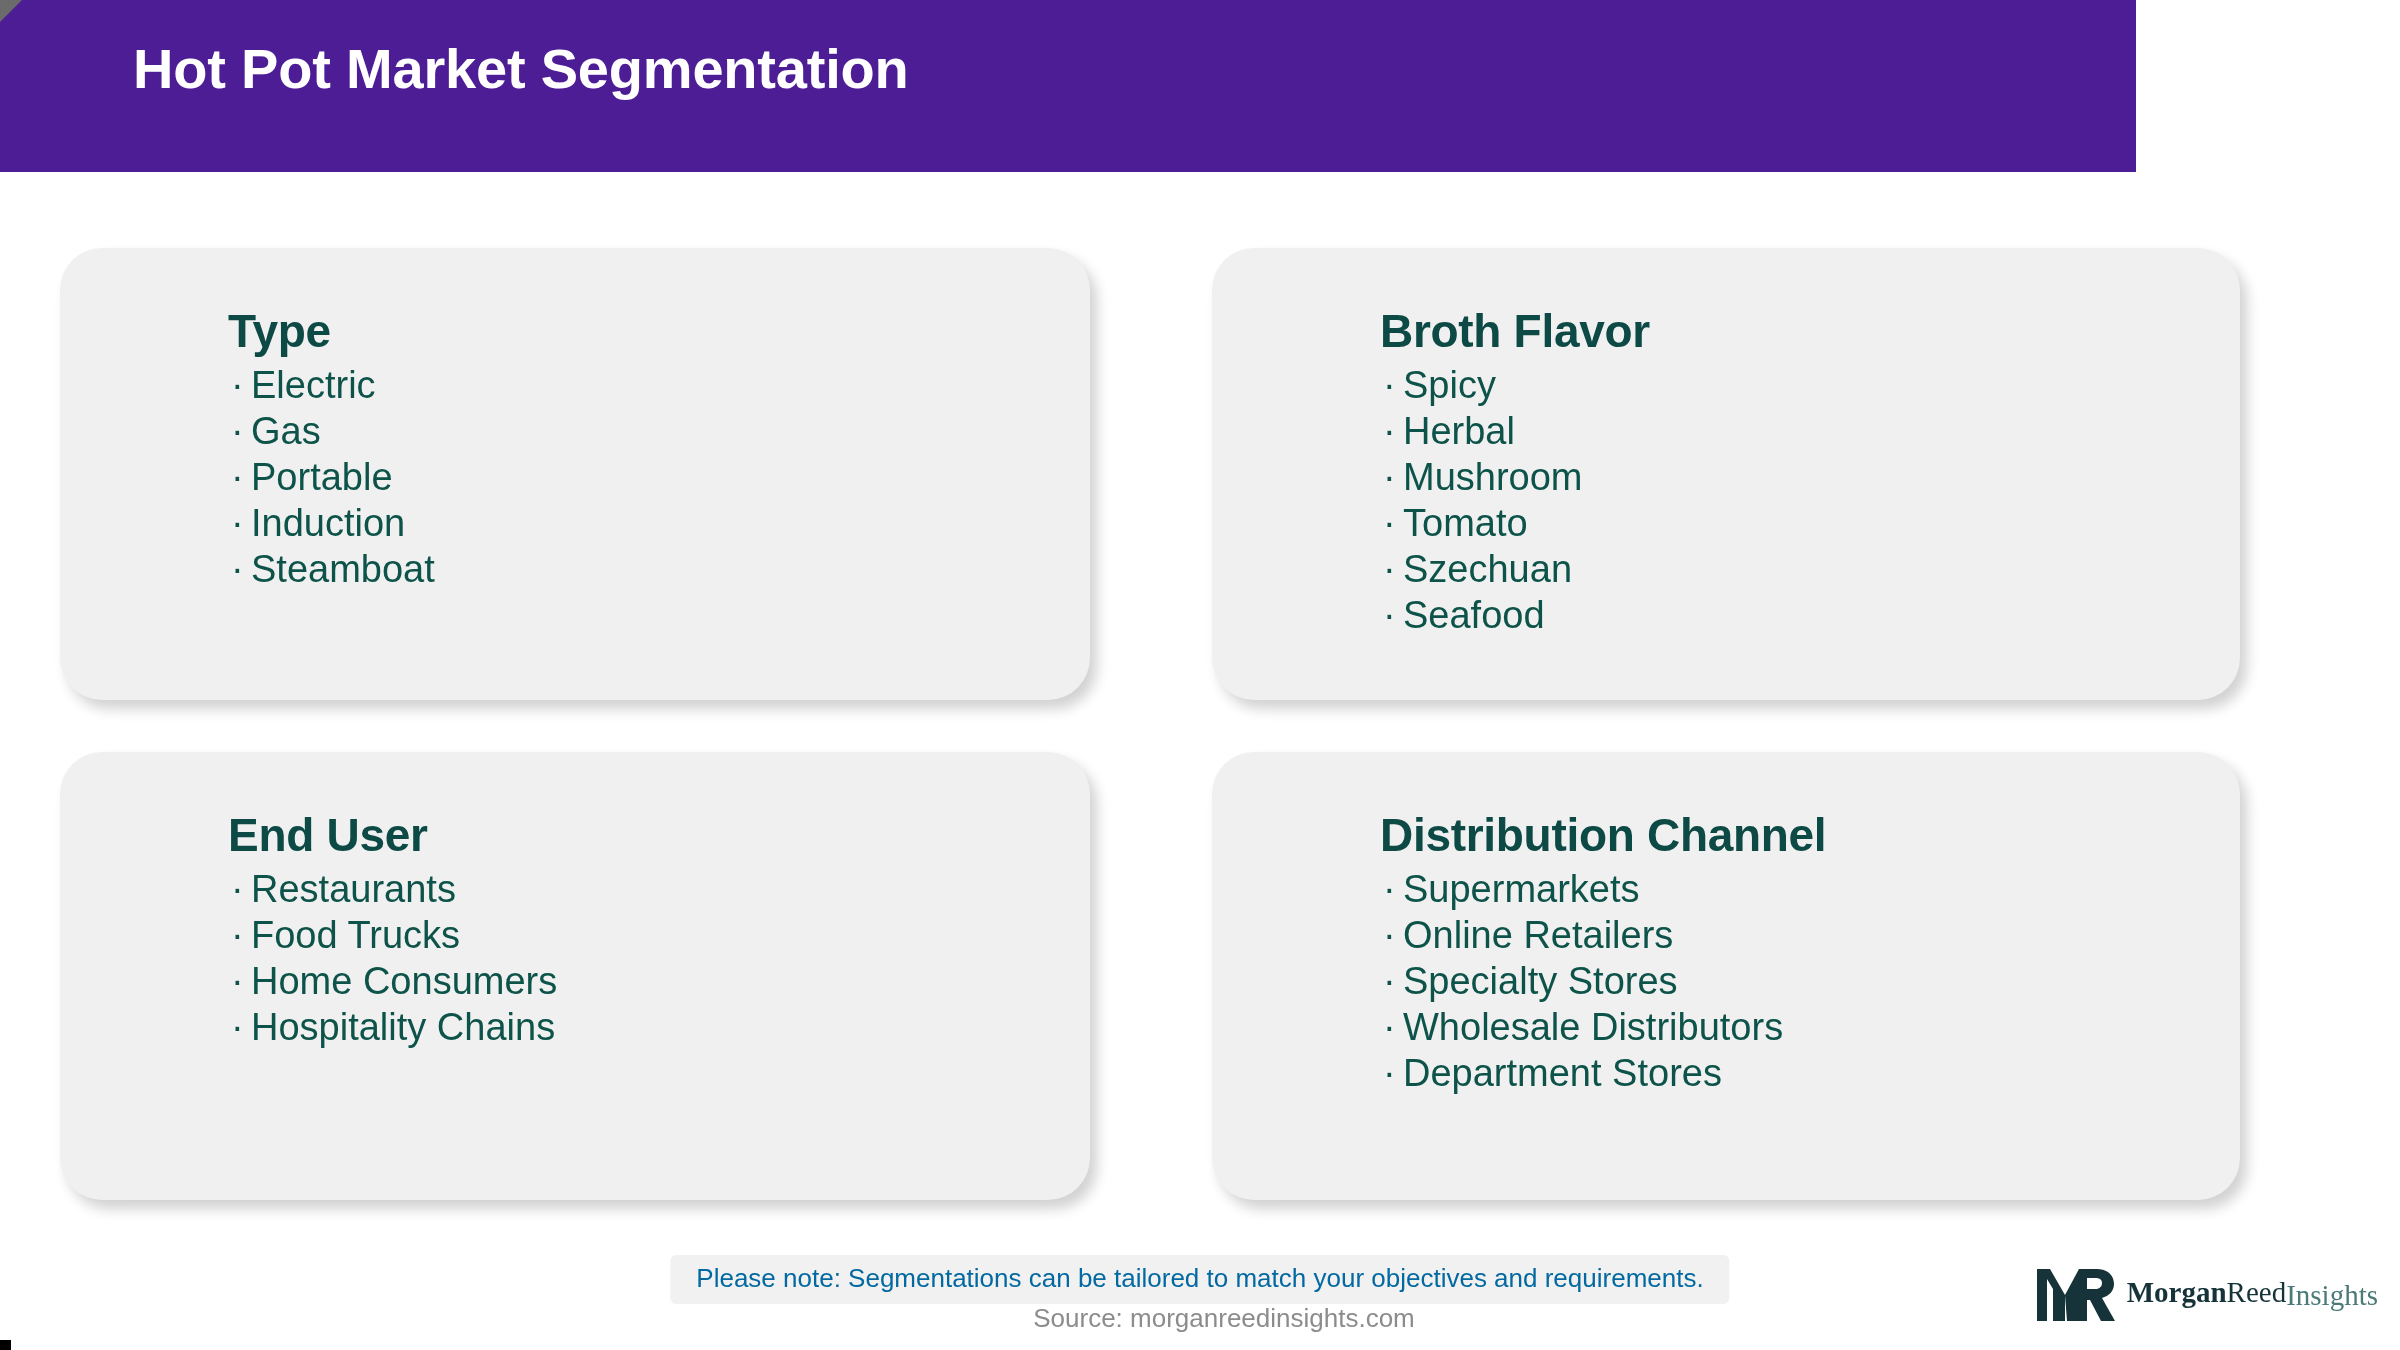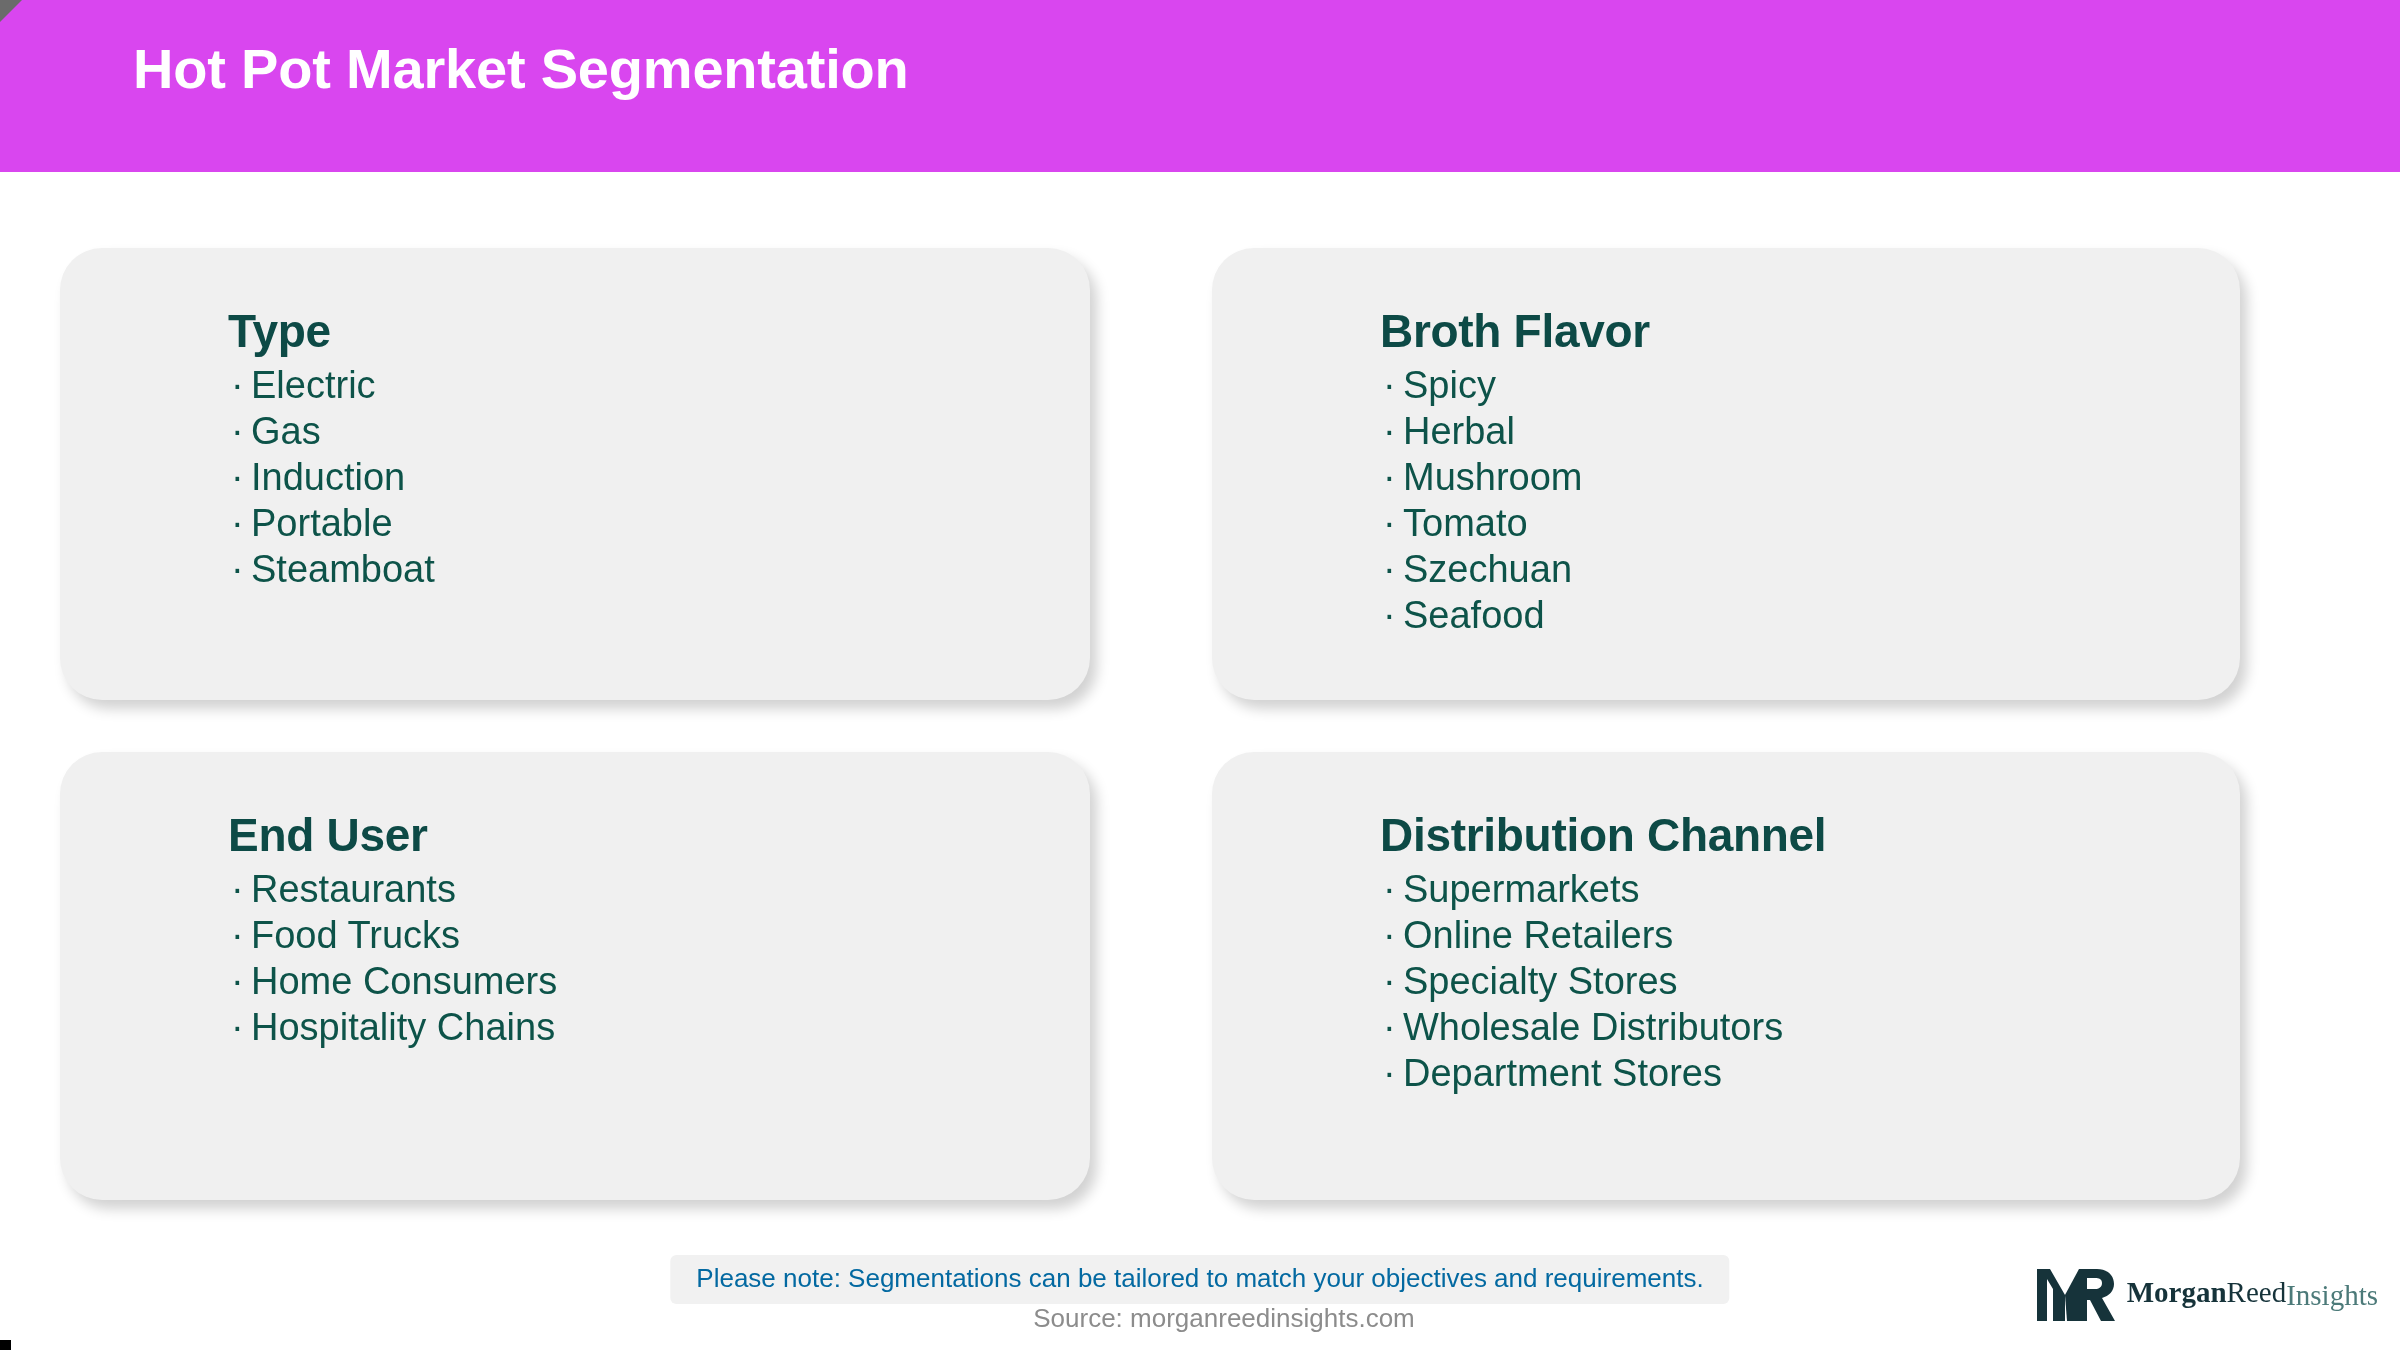--- a/index.html
+++ b/index.html
@@ -14,23 +14,23 @@
     overflow: hidden;
     font-family: "Liberation Sans", sans-serif;
     -webkit-font-smoothing: antialiased;
   }
 
   
   .header {
     position: absolute;
     left: 0;
     top: 0;
-    width: 2400px;
+    width: 2136px;
     height: 172px;
-    background: #d946ef;
+    background: #4c1d95;
   }
   .header-title {
     position: absolute;
     left: 133px;
     top: 36px;
     font-size: 56px;
     font-weight: bold;
     color: #ffffff;
     letter-spacing: -0.2px;
     white-space: nowrap;
@@ -152,22 +152,22 @@
 </div>
 <div class="corner-artifact"></div>
 
 <div class="cards">
 
   <div class="card pos-0">
     <div class="card-title">Type</div>
     <ul class="card-list">
       <li><span class="bullet">·</span><span>Electric</span></li>
       <li><span class="bullet">·</span><span>Gas</span></li>
+      <li><span class="bullet">·</span><span>Portable</span></li>
       <li><span class="bullet">·</span><span>Induction</span></li>
-      <li><span class="bullet">·</span><span>Portable</span></li>
       <li><span class="bullet">·</span><span>Steamboat</span></li>
     </ul>
   </div>
 
   <div class="card pos-1">
     <div class="card-title">Broth Flavor</div>
     <ul class="card-list">
       <li><span class="bullet">·</span><span>Spicy</span></li>
       <li><span class="bullet">·</span><span>Herbal</span></li>
       <li><span class="bullet">·</span><span>Mushroom</span></li>

